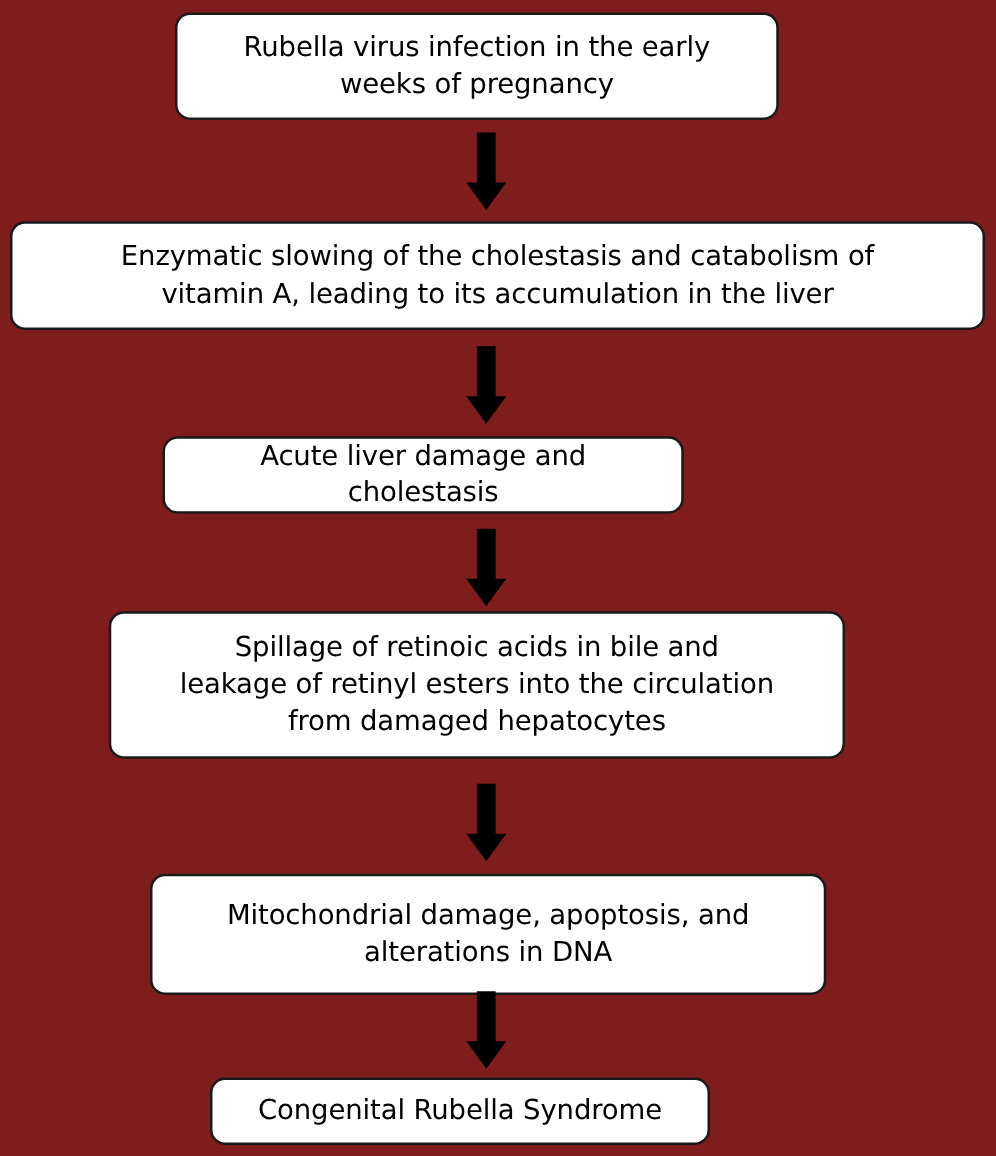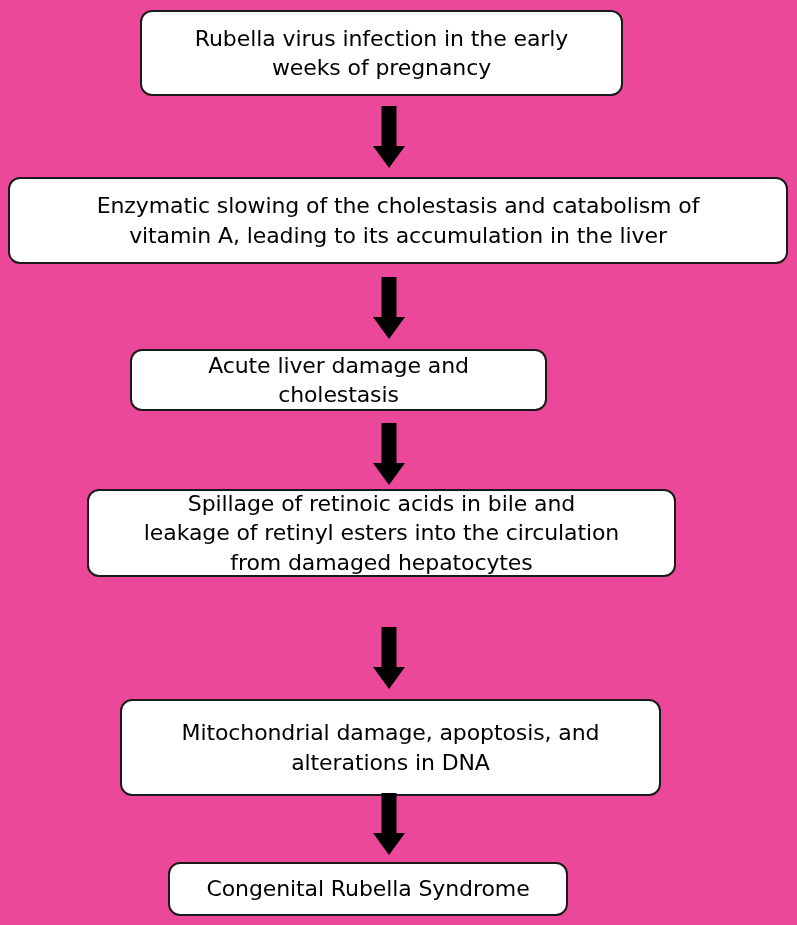--- a/index.html
+++ b/index.html
@@ -7,21 +7,21 @@
     padding: 0;
     background: #ffffff;
   }
   body {
     font-family: "DejaVu Sans", "Liberation Sans", sans-serif;
   }
   #flowchart {
     position: relative;
     width: 797px;
     height: 925px;
-    background: #ec4899;
+    background: #7f1d1d;
     overflow: hidden;
   }
   .node {
     position: absolute;
     box-sizing: border-box;
     background: #ffffff;
     border: 2px solid #1a1a1a;
     border-radius: 12px;
     display: flex;
     align-items: center;
@@ -67,21 +67,21 @@
   </div>
 
   <div class="node" style="left:130px; top:349px; width:417px; height:62px;">Acute liver damage and cholestasis</div>
 
   <div class="arrow" style="left:373px; top:423px; width:32px; height:62px;">
     <svg width="32" height="62" viewBox="0 0 32 62" aria-hidden="true">
       <polygon points="8.5,0 23.5,0 23.5,40 32,40 16,62 0,40 8.5,40" fill="#000000"></polygon>
     </svg>
   </div>
 
-  <div class="node" style="left:87px; top:489px; width:589px; height:88px;">Spillage of retinoic acids in bile and
+  <div class="node" style="left:87px; top:489px; width:589px; height:118px;">Spillage of retinoic acids in bile and
 leakage of retinyl esters into the circulation
 from damaged hepatocytes</div>
 
   <div class="arrow" style="left:373px; top:627px; width:32px; height:62px;">
     <svg width="32" height="62" viewBox="0 0 32 62" aria-hidden="true">
       <polygon points="8.5,0 23.5,0 23.5,40 32,40 16,62 0,40 8.5,40" fill="#000000"></polygon>
     </svg>
   </div>
 
   <div class="node" style="left:120px; top:699px; width:541px; height:97px;">Mitochondrial damage, apoptosis, and

